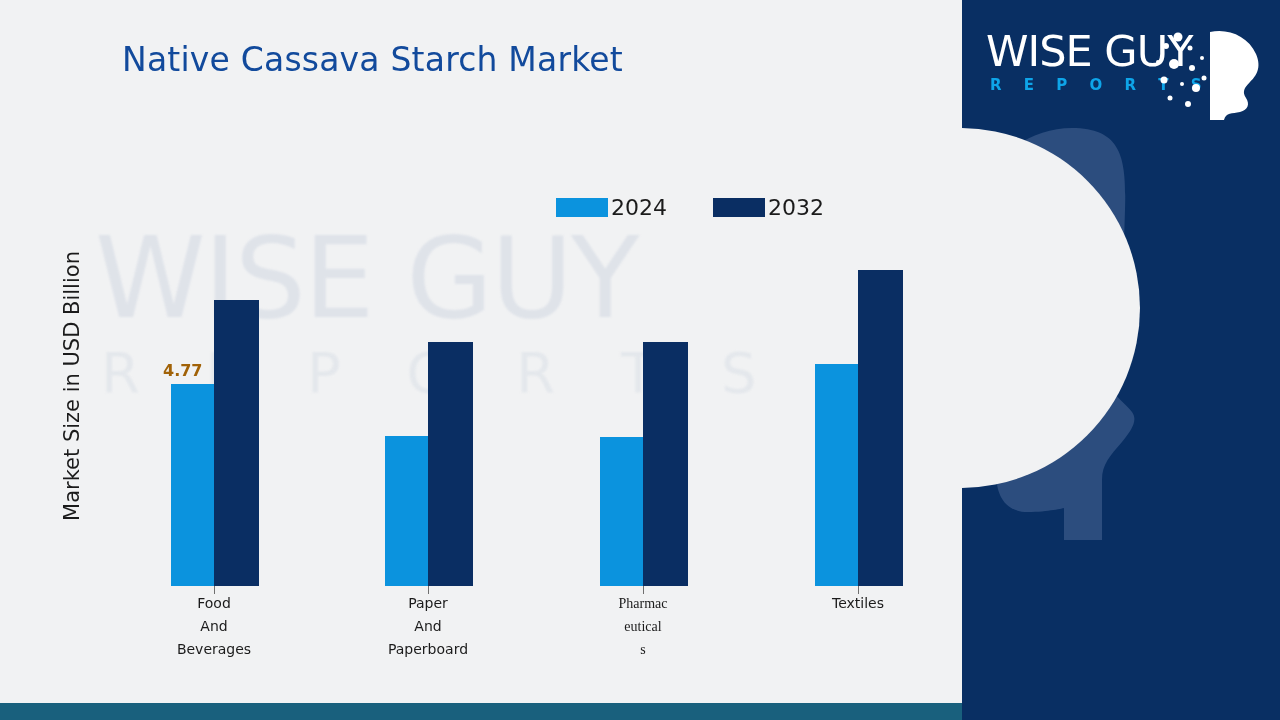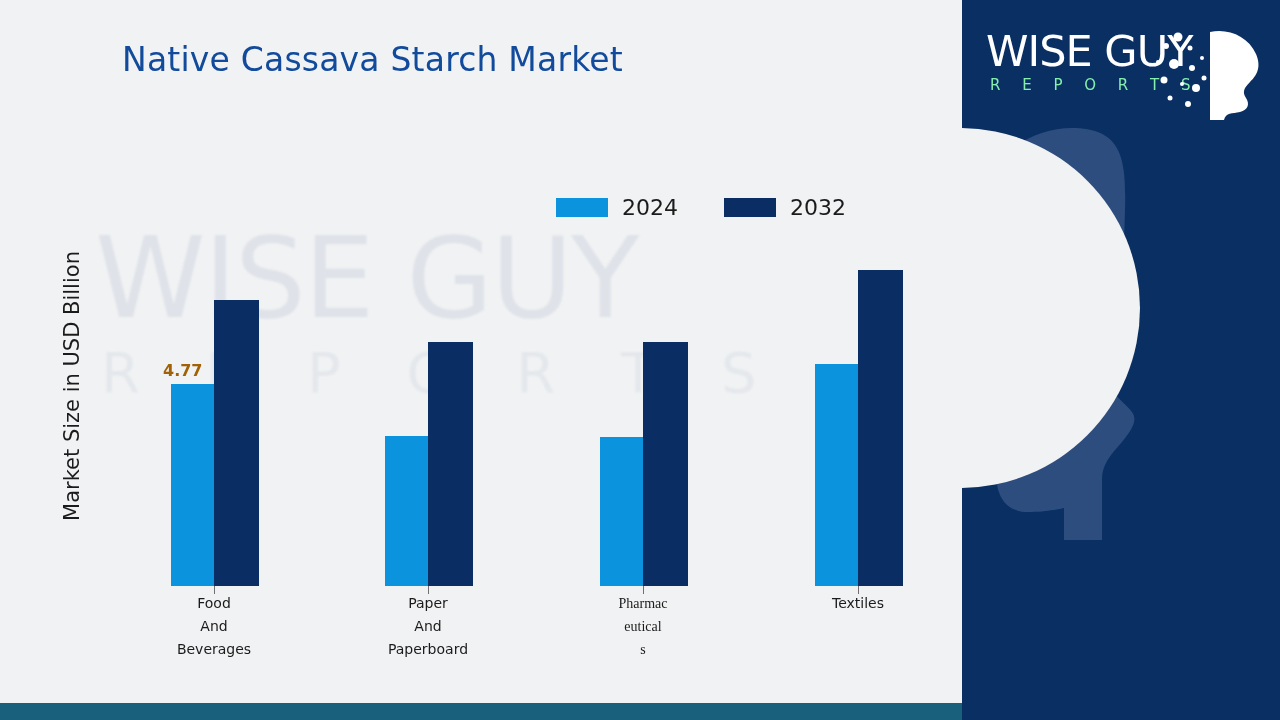--- a/index.html
+++ b/index.html
@@ -12,22 +12,22 @@
 
   
   .brand-panel{position:absolute;right:0;top:0;width:318px;height:720px;
                background:#092f63;overflow:hidden;}
   .brand-panel .head-shape{position:absolute;left:-10px;top:120px;width:260px;height:430px;}
   .brand-panel .white-circle{position:absolute;left:-182px;top:128px;width:360px;height:360px;
       border-radius:50%;background:#f1f2f3;}
   .brand-logo{position:absolute;top:28px;left:24px;width:272px;height:96px;}
   .logo-wise{font-size:43px;letter-spacing:-1px;color:#ffffff;font-weight:400;
       font-family:"DejaVu Sans","Liberation Sans",sans-serif;line-height:46px;white-space:nowrap;}
-  .logo-reports{font-size:15px;letter-spacing:8.5px;color:#86efac;line-height:22px;
-      padding-left:4px;white-space:nowrap;}
+  .logo-reports{font-size:15px;letter-spacing:8.5px;color:#0ea5e9;line-height:22px;
+      padding-left:4px;white-space:nowrap;font-weight:bold;}
   .logo-dots{position:absolute;right:-6px;top:0;width:120px;height:96px;}
 
   
   .chart-title{position:absolute;left:122px;top:40px;font-size:33px;color:#124a9c;
       letter-spacing:.2px;white-space:nowrap;}
 
   
   .watermark{position:absolute;left:95px;top:218px;width:790px;height:230px;
       pointer-events:none;user-select:none;}
   .wm-wise{font-size:112px;color:#d9dee6;opacity:.75;letter-spacing:-2px;line-height:120px;
@@ -35,21 +35,21 @@
   .wm-rep{font-size:56px;color:#e2e6eb;opacity:.85;letter-spacing:24px;line-height:70px;
       white-space:nowrap;filter:blur(1.2px);padding-left:6px;}
 
   
   .plot{position:absolute;left:0;top:0;width:962px;height:703px;}
   .y-axis-label{position:absolute;left:52px;top:198px;width:40px;height:392px;}
   .y-axis-label span{position:absolute;left:-176px;top:176px;width:392px;
       transform:rotate(-90deg);text-align:center;font-size:21px;color:#1b1b1b;white-space:nowrap;}
 
   .legend{position:absolute;left:556px;top:193px;height:28px;display:flex;align-items:center;gap:46px;}
-  .legend-item{display:flex;align-items:center;gap:14px;}
+  .legend-item{display:flex;align-items:center;gap:3px;}
   .legend-swatch{width:52px;height:19px;display:block;}
   .legend-text{font-size:22px;color:#1b1b1b;}
 
   .bars{position:absolute;left:0;top:0;width:962px;height:586px;}
   .bar{position:absolute;bottom:0;}
   .bar.light{background:#0b93de;}
   .bar.dark{background:#0a2e63;}
   .bar-label{position:absolute;font-size:16px;font-weight:bold;color:#a16207;white-space:nowrap;}
   .tick{position:absolute;top:586px;width:1px;height:8px;background:#6f6f6f;}
   .cat-label{position:absolute;top:592px;font-size:14px;color:#1b1b1b;text-align:center;

